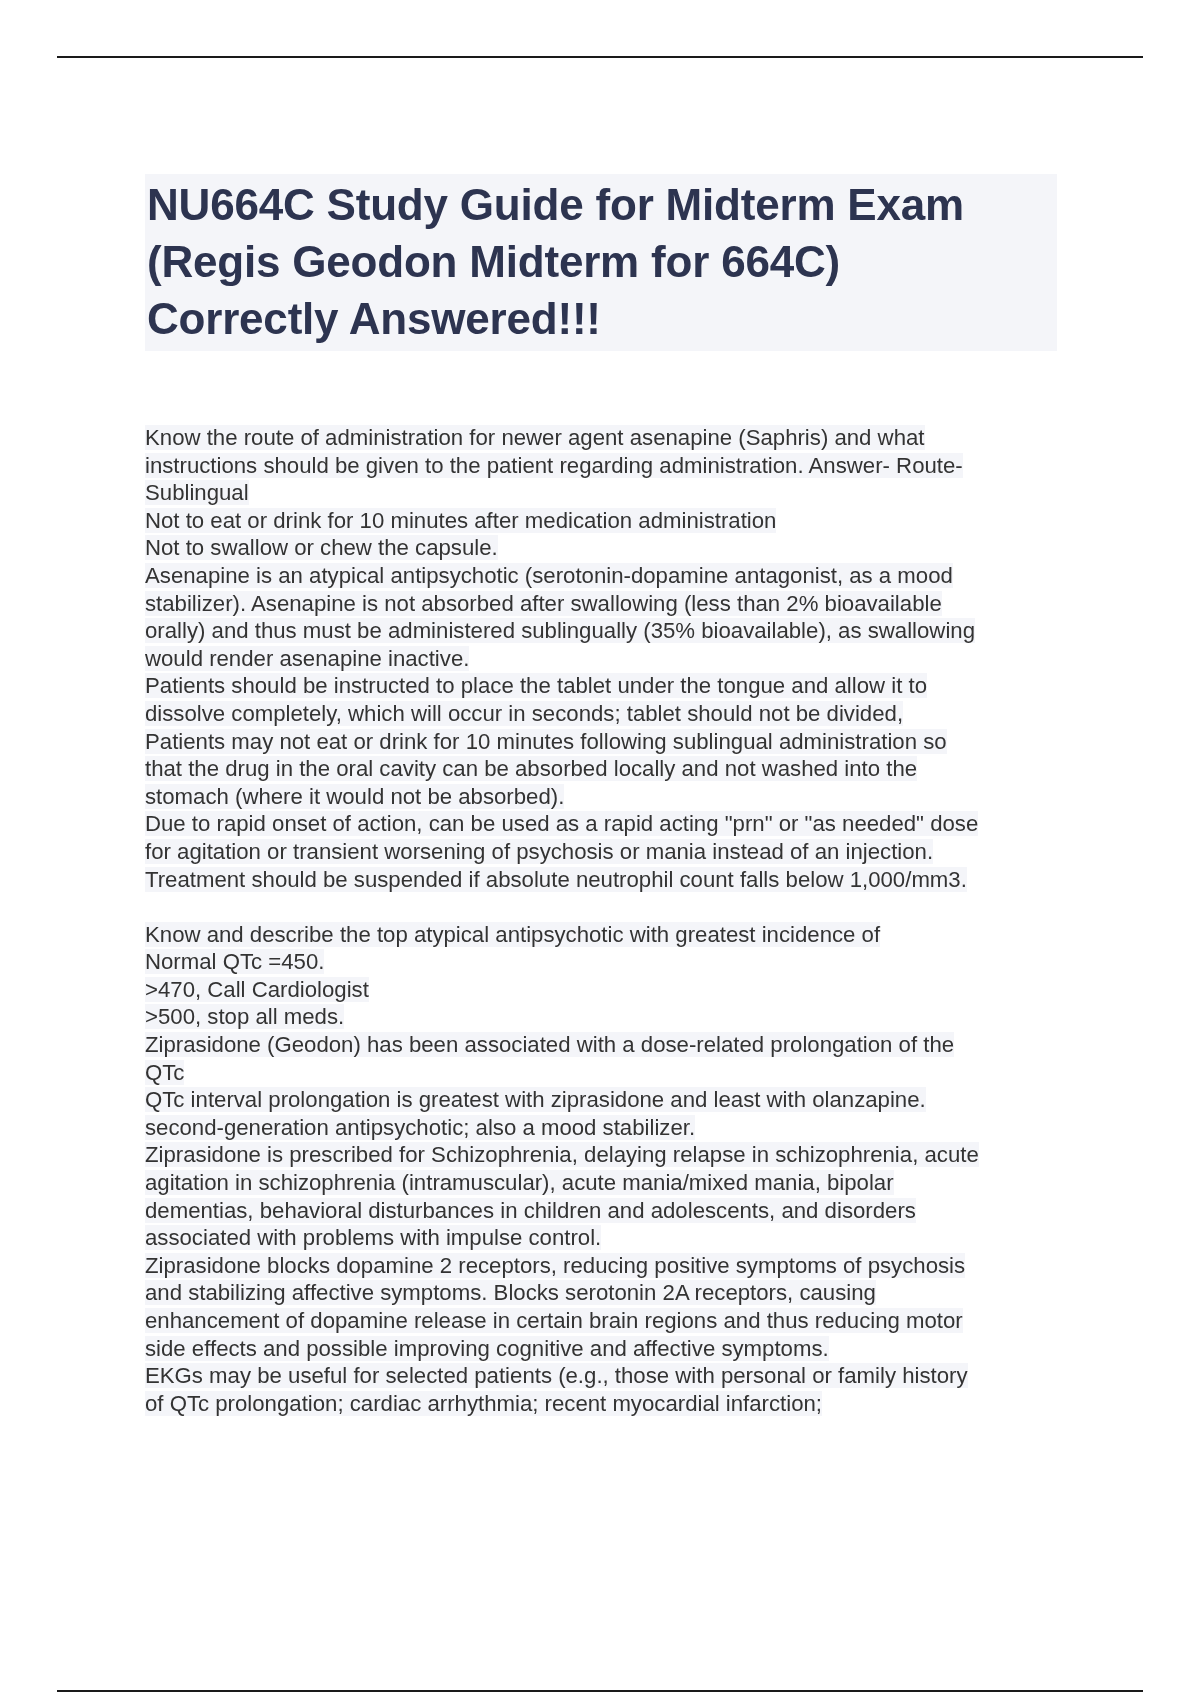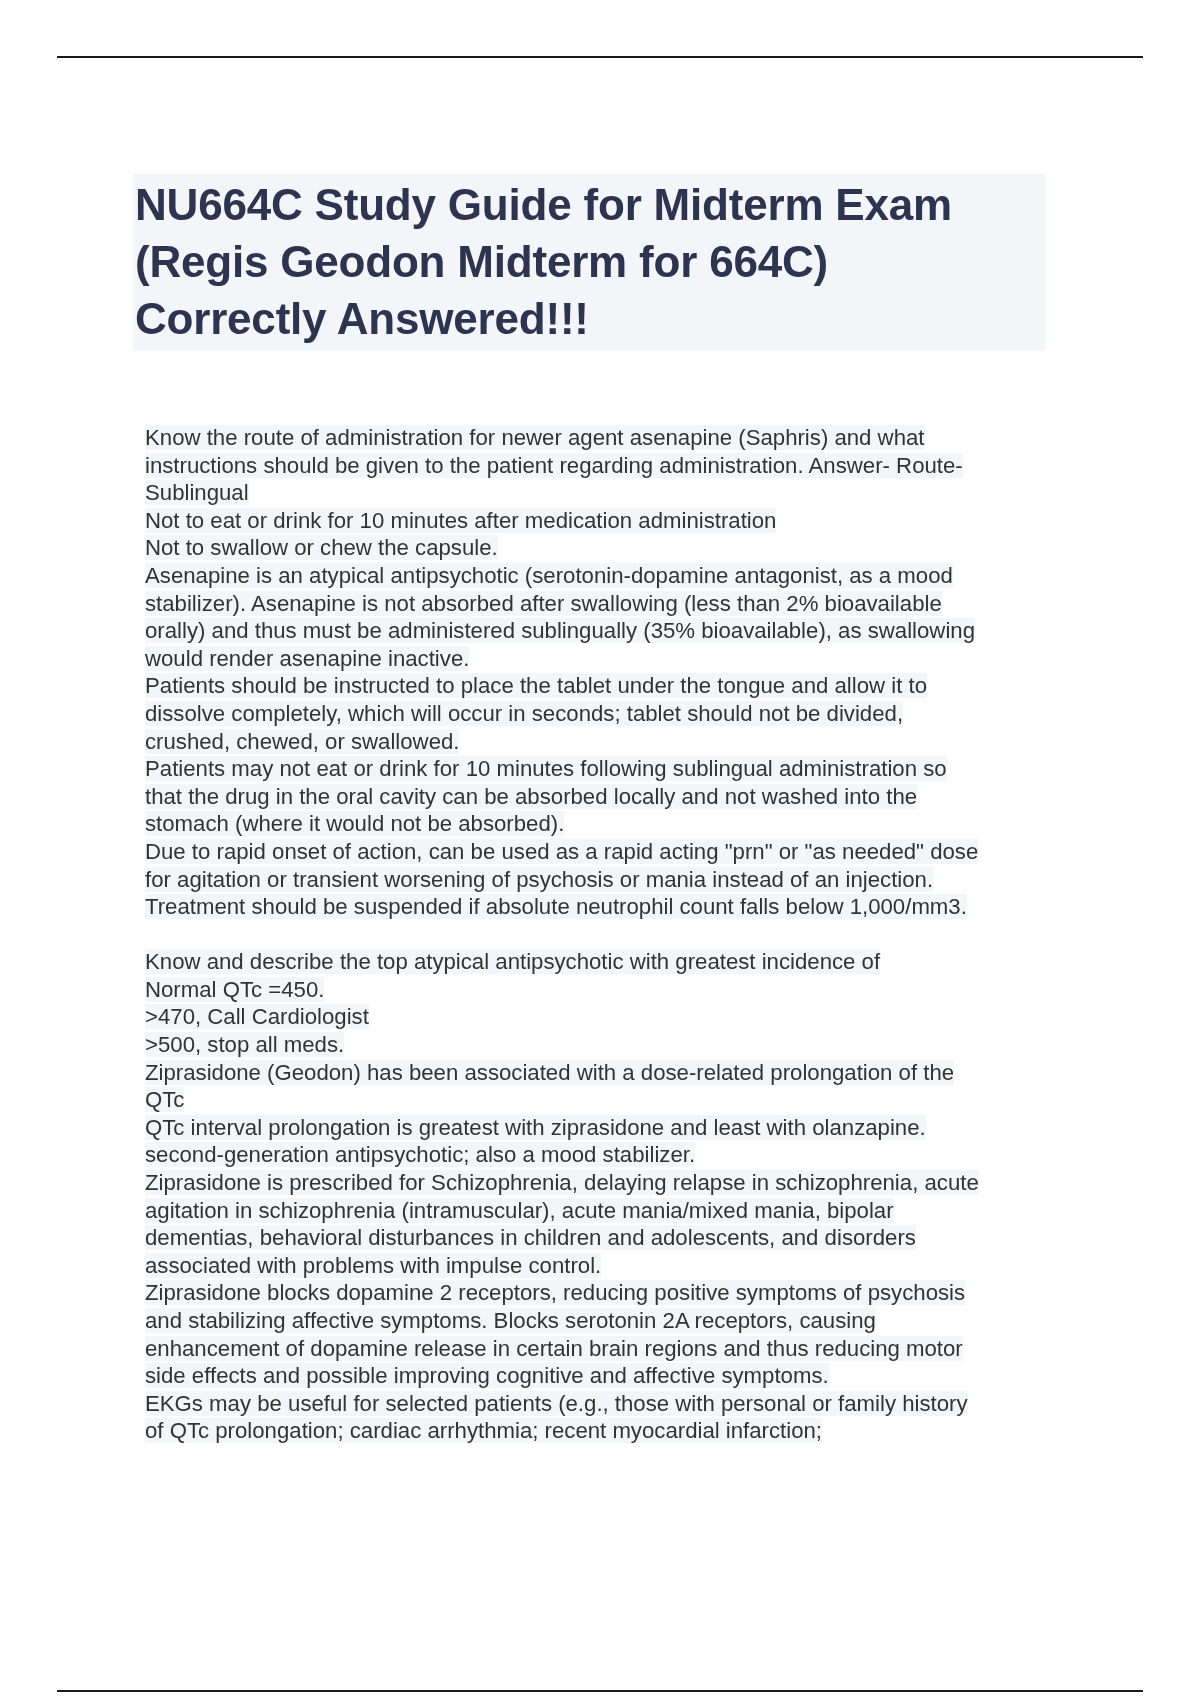--- a/index.html
+++ b/index.html
@@ -1,20 +1,20 @@
 <!DOCTYPE html>
 <html><head>
 <meta charset="utf-8">
 <style>
   html, body { margin:0; padding:0; background:#ffffff; }
   body { width:1200px; height:1700px; position:relative; overflow:hidden; font-family:"Liberation Sans", sans-serif; }
   .rule { position:absolute; left:57px; width:1086px; height:2px; background:#1a1a1a; }
   .rule.top { top:56px; }
   .rule.bottom { top:1690px; }
-  .title-block { position:absolute; left:133px; top:174px; width:908px; background:#f4f5f9; padding:2px 2px 4px 2px; }
+  .title-block { position:absolute; left:145px; top:174px; width:908px; background:#f4f5f9; padding:2px 2px 4px 2px; }
   .title { margin:0; font-weight:bold; font-size:44px; line-height:57px; color:#2d3450; letter-spacing:-0.2px; }
   .content { position:absolute; left:145px; top:424px; width:920px; }
   .line { display:block; font-size:22.2px; line-height:27.6px; color:#333; white-space:nowrap; }
   .line span { background:#f4f5f9; }
   .gap { height:27.6px; }
 </style>
 </head>
 <body>
 
 <div class="rule top"></div>
@@ -33,21 +33,20 @@
     <div class="line"><span>instructions should be given to the patient regarding administration.  Answer- Route-</span></div>
     <div class="line"><span>Sublingual</span></div>
     <div class="line"><span>Not to eat or drink for 10 minutes after medication administration</span></div>
     <div class="line"><span>Not to swallow or chew the capsule.</span></div>
     <div class="line"><span>Asenapine is an atypical antipsychotic (serotonin-dopamine antagonist, as a mood</span></div>
     <div class="line"><span>stabilizer). Asenapine is not absorbed after swallowing (less than 2% bioavailable</span></div>
     <div class="line"><span>orally) and thus must be administered sublingually (35% bioavailable), as swallowing</span></div>
     <div class="line"><span>would render asenapine inactive.</span></div>
     <div class="line"><span>Patients should be instructed to place the tablet under the tongue and allow it to</span></div>
     <div class="line"><span>dissolve completely, which will occur in seconds; tablet should not be divided,</span></div>
-    <div class="line"><span>crushed, chewed, or swallowed.</span></div>
     <div class="line"><span>Patients may not eat or drink for 10 minutes following sublingual administration so</span></div>
     <div class="line"><span>that the drug in the oral cavity can be absorbed locally and not washed into the</span></div>
     <div class="line"><span>stomach (where it would not be absorbed).</span></div>
     <div class="line"><span>Due to rapid onset of action, can be used as a rapid acting "prn" or "as needed" dose</span></div>
     <div class="line"><span>for agitation or transient worsening of psychosis or mania instead of an injection.</span></div>
     <div class="line"><span>Treatment should be suspended if absolute neutrophil count falls below 1,000/mm3.</span></div>
   </div>
   <div class="gap"></div>
   <div>
     <div class="line"><span>Know and describe the top atypical antipsychotic with greatest incidence of</span></div>

